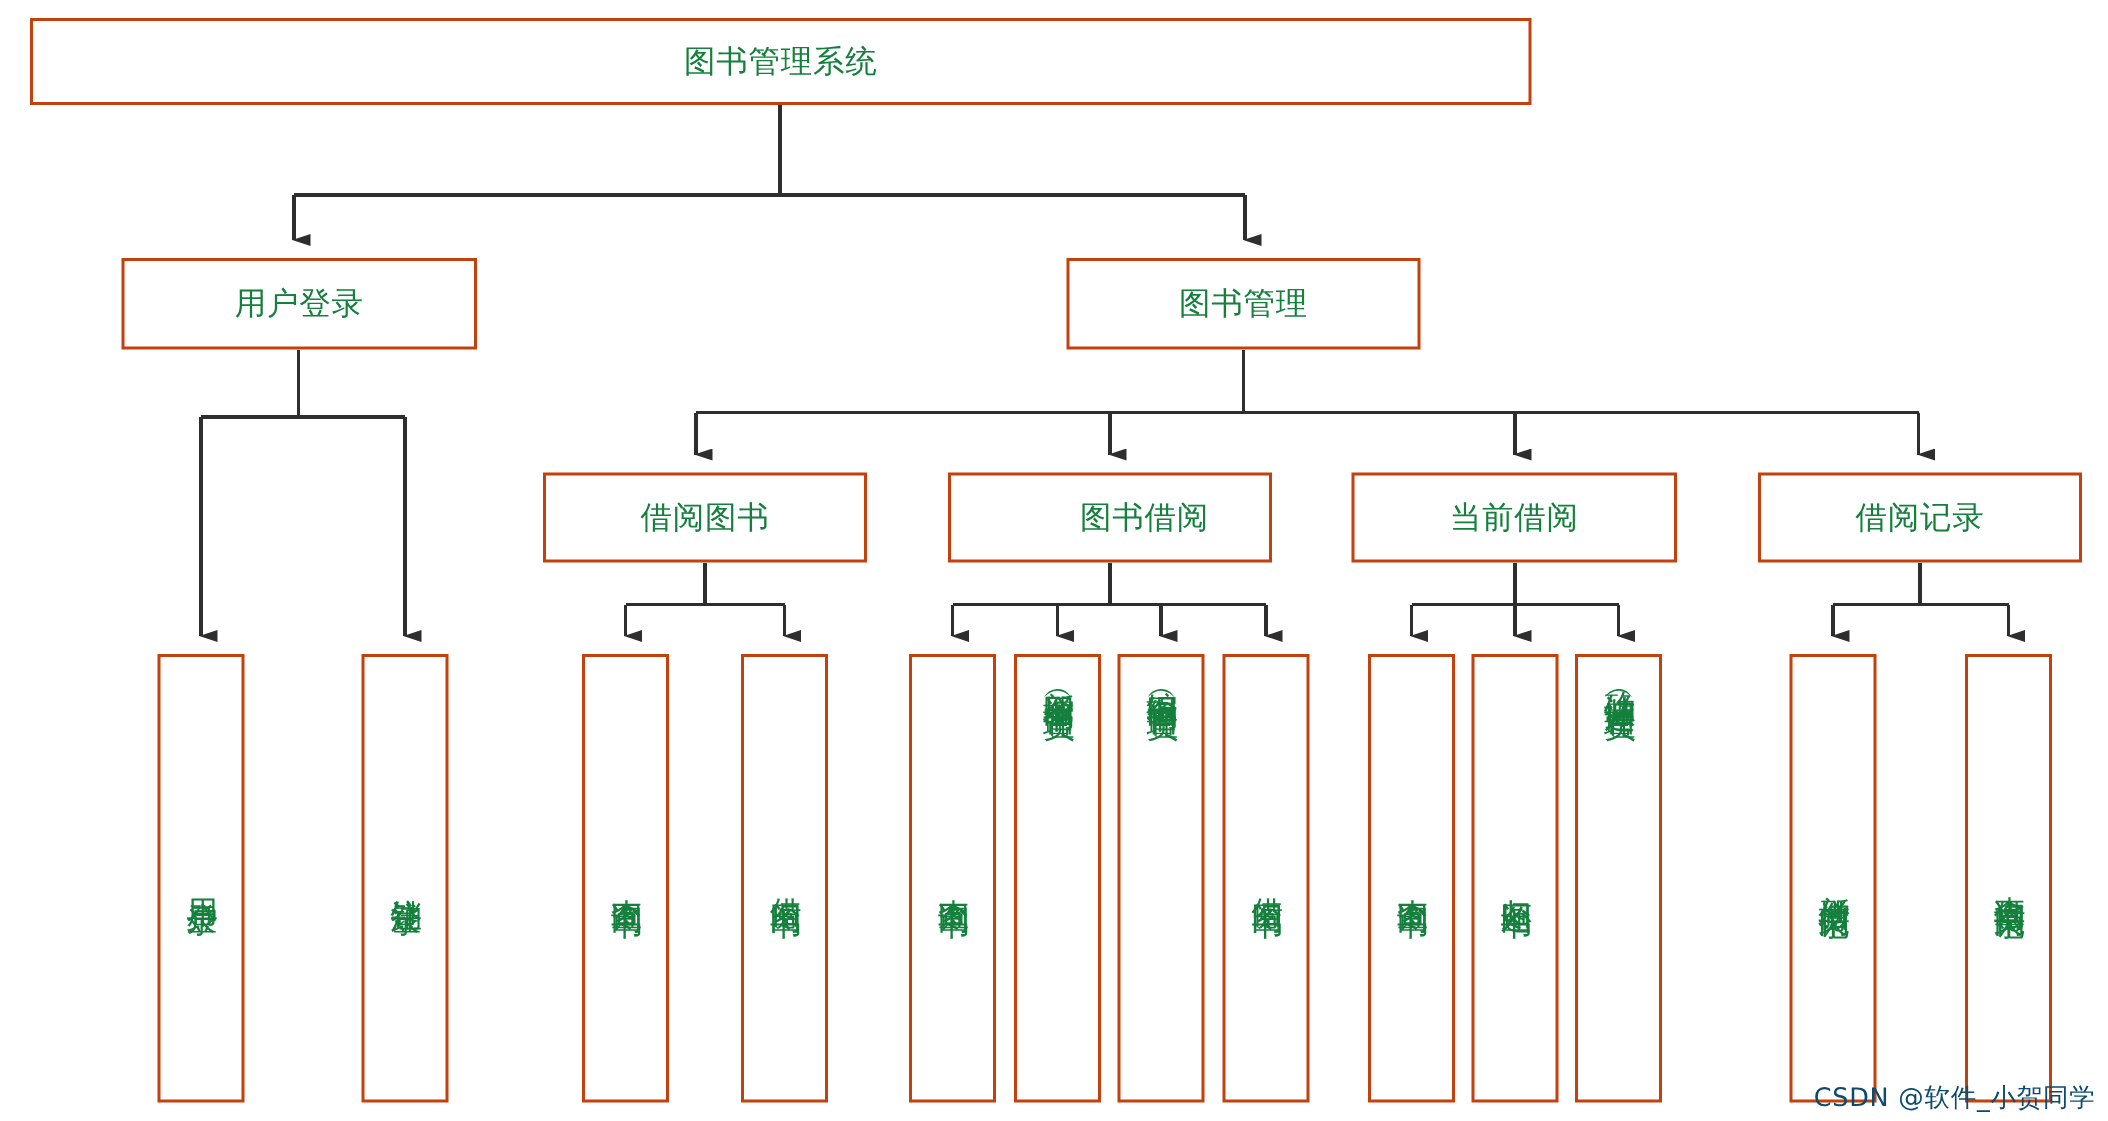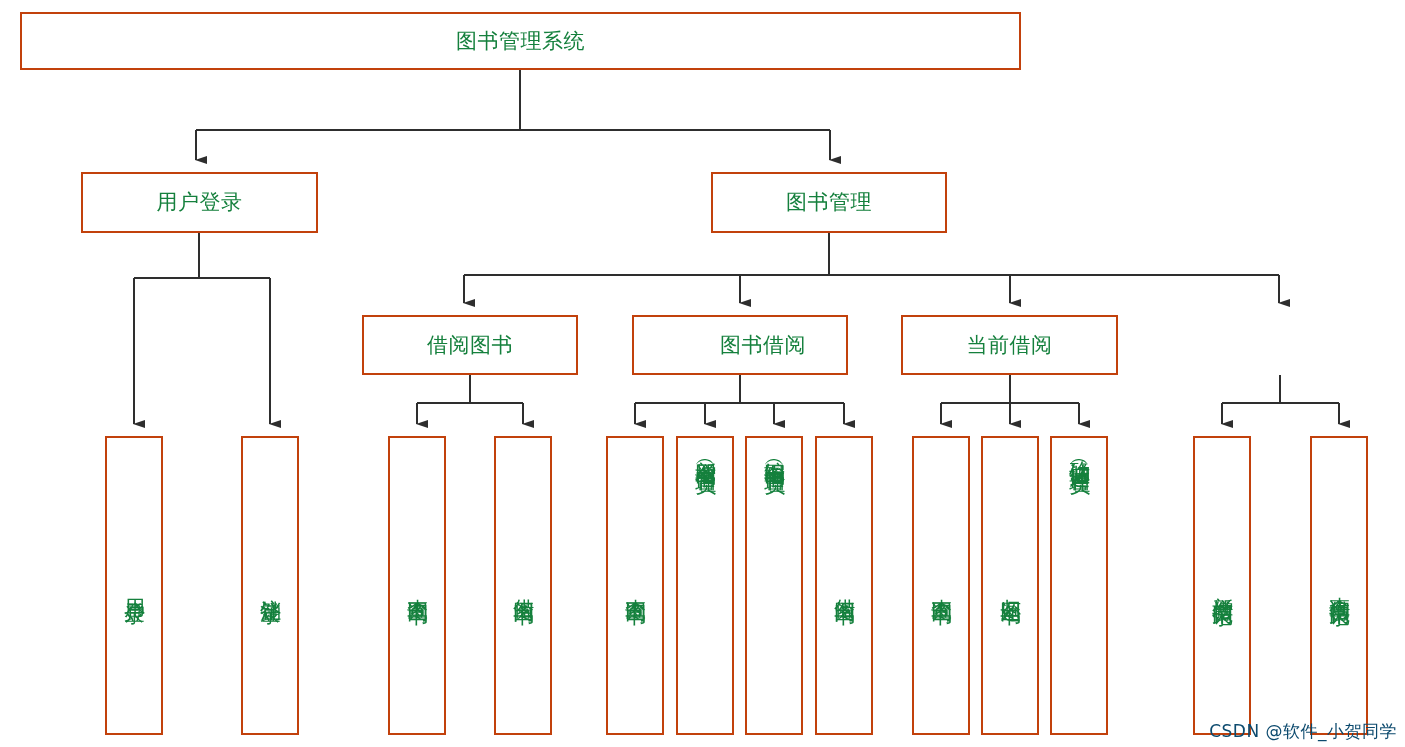--- a/index.html
+++ b/index.html
@@ -144,20 +144,23 @@
   </div>
 
   <div class="node-box node-horiz" style="left:632px; top:315px; width:216px; height:60px;padding-left:46px;">
     <span class="node-label">图书借阅</span>
   </div>
 
   <div class="node-box node-horiz" style="left:901px; top:315px; width:217px; height:60px;">
     <span class="node-label">当前借阅</span>
   </div>
 
+  <div class="node-box node-horiz" style="left:1172px; top:315px; width:216px; height:60px;">
+    <span class="node-label">借阅记录</span>
+  </div>
 
   <div class="node-box node-vert vert-mid" style="left:105px; top:436px; width:58px; height:299px;">
     <span class="node-label">用户登录</span>
   </div>
 
   <div class="node-box node-vert vert-mid" style="left:241px; top:436px; width:58px; height:299px;">
     <span class="node-label">注销登录</span>
   </div>
 
   <div class="node-box node-vert vert-mid" style="left:388px; top:436px; width:58px; height:299px;">

